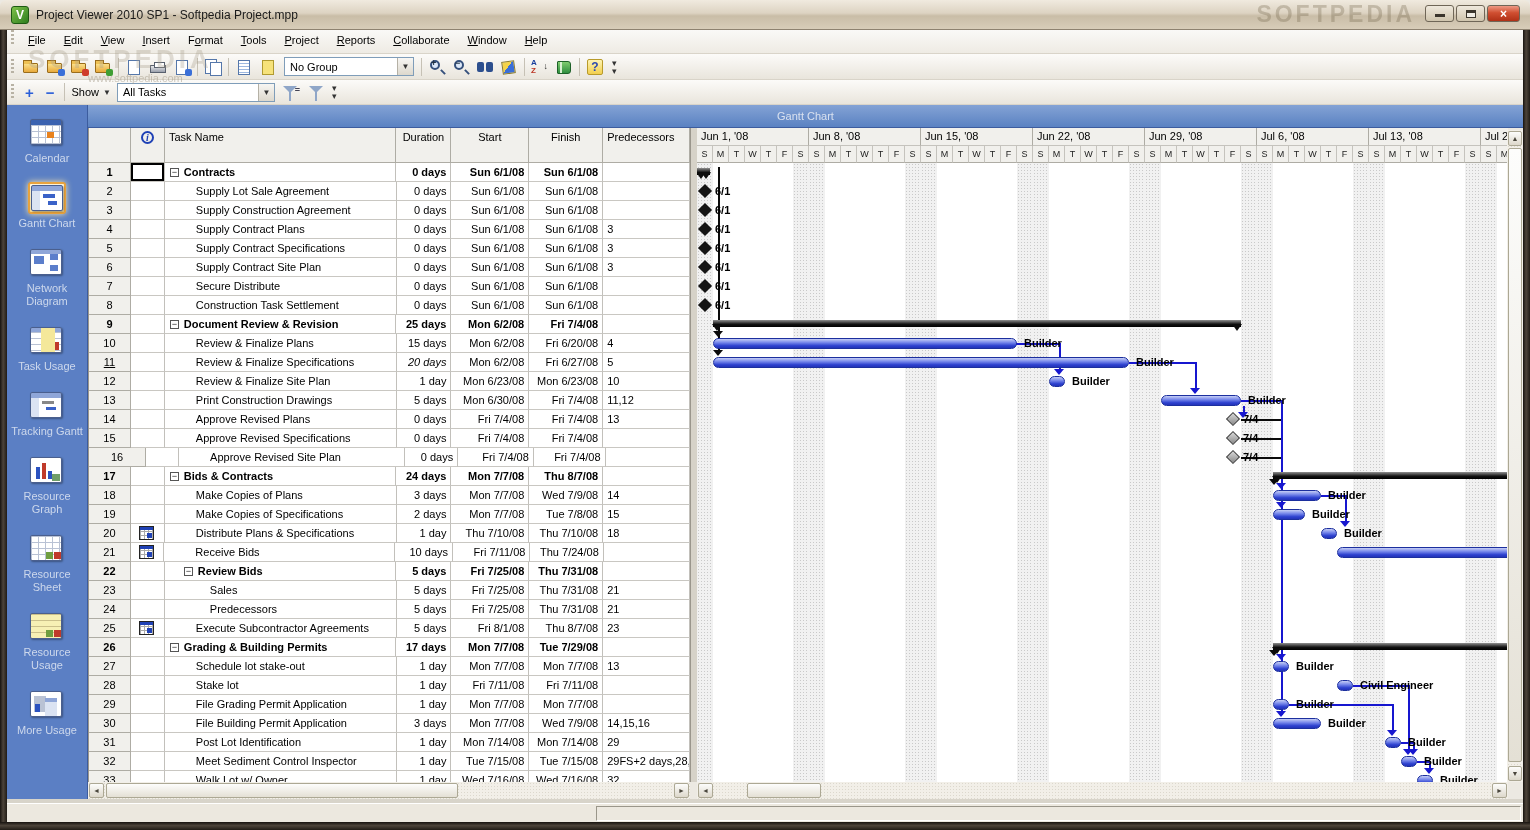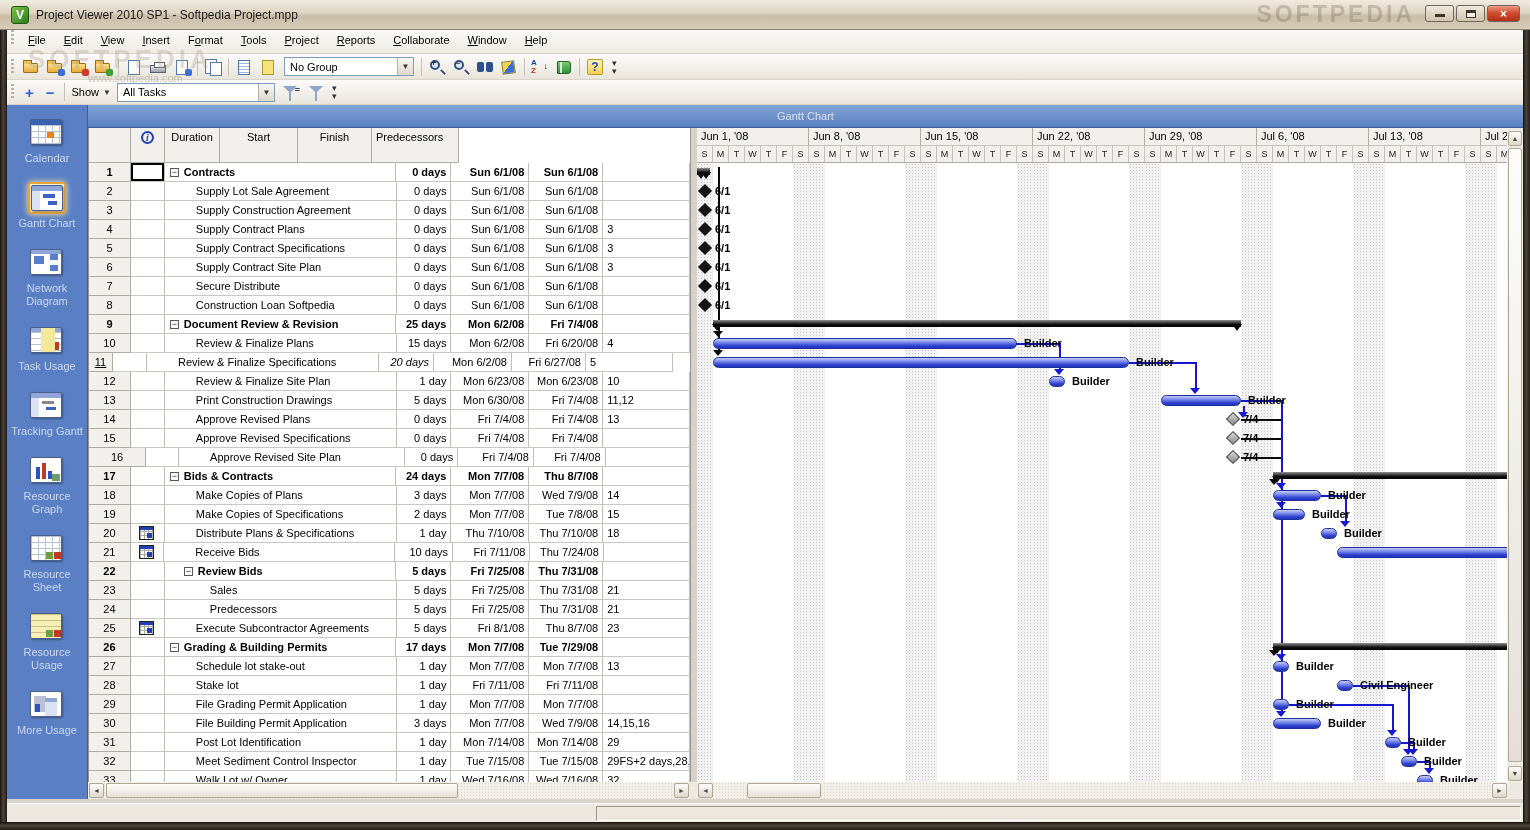--- a/index.html
+++ b/index.html
@@ -362,20 +362,21 @@
     </div>
 
   <div class="panetitle"><span>Gantt Chart</span></div>
 
   <div class="tablewrap">
     <div class="thead" id="thead">
         <div class="hcell ccent" style="width: 42px;"></div>
         <div class="hcell ccent" style="width: 34px;">
           <div class="infodot">i</div>
         </div>
+        <div class="hcell cname" style="width: 232px;">Task Name</div>
         <div class="hcell ccent" style="width: 55px;">Duration</div>
         <div class="hcell ccent" style="width: 78px;">Start</div>
         <div class="hcell ccent" style="width: 74px;">Finish</div>
         <div class="hcell cpred" style="width: 87px;">Predecessors</div>
       </div>
     <div class="tbody" id="tbody">
         <div class="trow bold">
           <div class="tc num" style="width: 42px;">1</div>
           <div class="tc selbox" style="width: 34px;"></div>
           <div class="tc lt" style="width: 232px; padding-left: 5px;"><span class="cbox">−</span>Contracts</div>
@@ -434,21 +435,21 @@
           <div class="tc" style="width: 34px;"></div>
           <div class="tc lt" style="width: 232px; padding-left: 31px;">Secure Distribute</div>
           <div class="tc rt" style="width: 55px;">0 days</div>
           <div class="tc rt" style="width: 78px;">Sun 6/1/08</div>
           <div class="tc rt" style="width: 74px;">Sun 6/1/08</div>
           <div class="tc lt" style="width: 87px;"></div>
         </div>
         <div class="trow">
           <div class="tc num" style="width: 42px;">8</div>
           <div class="tc" style="width: 34px;"></div>
-          <div class="tc lt" style="width: 232px; padding-left: 31px;">Construction Loan Softpedia</div>
+          <div class="tc lt" style="width: 232px; padding-left: 31px;">Construction Task Settlement</div>
           <div class="tc rt" style="width: 55px;">0 days</div>
           <div class="tc rt" style="width: 78px;">Sun 6/1/08</div>
           <div class="tc rt" style="width: 74px;">Sun 6/1/08</div>
           <div class="tc lt" style="width: 87px;"></div>
         </div>
         <div class="trow bold">
           <div class="tc num" style="width: 42px;">9</div>
           <div class="tc" style="width: 34px;"></div>
           <div class="tc lt" style="width: 232px; padding-left: 5px;"><span class="cbox">−</span>Document Review &amp; Revision</div>
           <div class="tc rt" style="width: 55px;">25 days</div>
@@ -459,21 +460,21 @@
         <div class="trow">
           <div class="tc num" style="width: 42px;">10</div>
           <div class="tc" style="width: 34px;"></div>
           <div class="tc lt" style="width: 232px; padding-left: 31px;">Review &amp; Finalize Plans</div>
           <div class="tc rt" style="width: 55px;">15 days</div>
           <div class="tc rt" style="width: 78px;">Mon 6/2/08</div>
           <div class="tc rt" style="width: 74px;">Fri 6/20/08</div>
           <div class="tc lt" style="width: 87px;">4</div>
         </div>
         <div class="trow">
-          <div class="tc num" style="width: 24px; text-decoration: underline;">11</div>
+          <div class="tc num" style="width: 42px; text-decoration: underline;">11</div>
           <div class="tc" style="width: 34px;"></div>
           <div class="tc lt" style="width: 232px; padding-left: 31px;">Review &amp; Finalize Specifications</div>
           <div class="tc rt" style="width: 55px; font-style: italic;">20 days</div>
           <div class="tc rt" style="width: 78px;">Mon 6/2/08</div>
           <div class="tc rt" style="width: 74px;">Fri 6/27/08</div>
           <div class="tc lt" style="width: 87px;">5</div>
         </div>
         <div class="trow">
           <div class="tc num" style="width: 42px;">12</div>
           <div class="tc" style="width: 34px;"></div>

